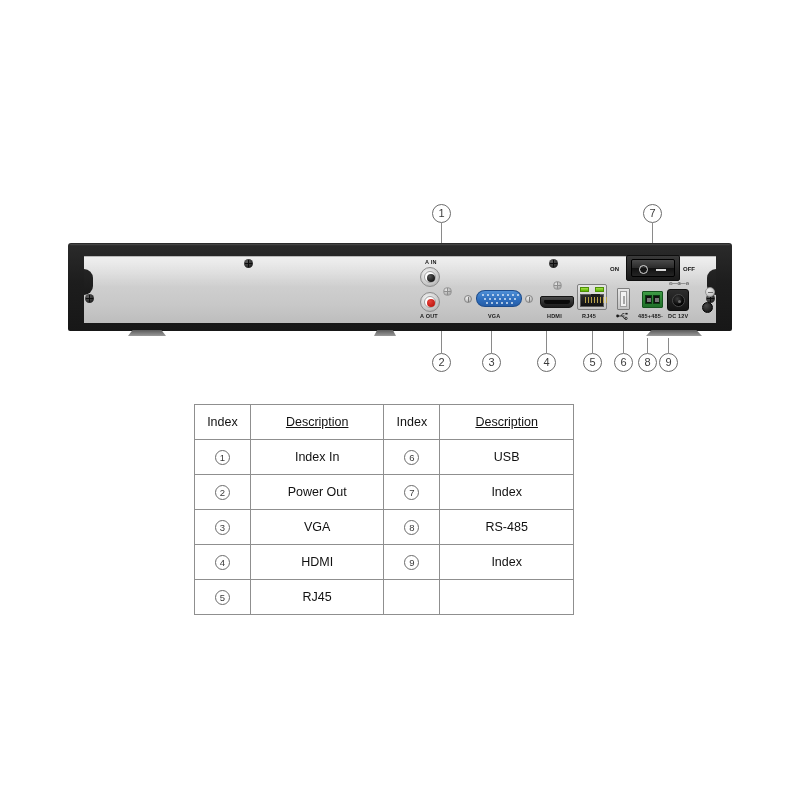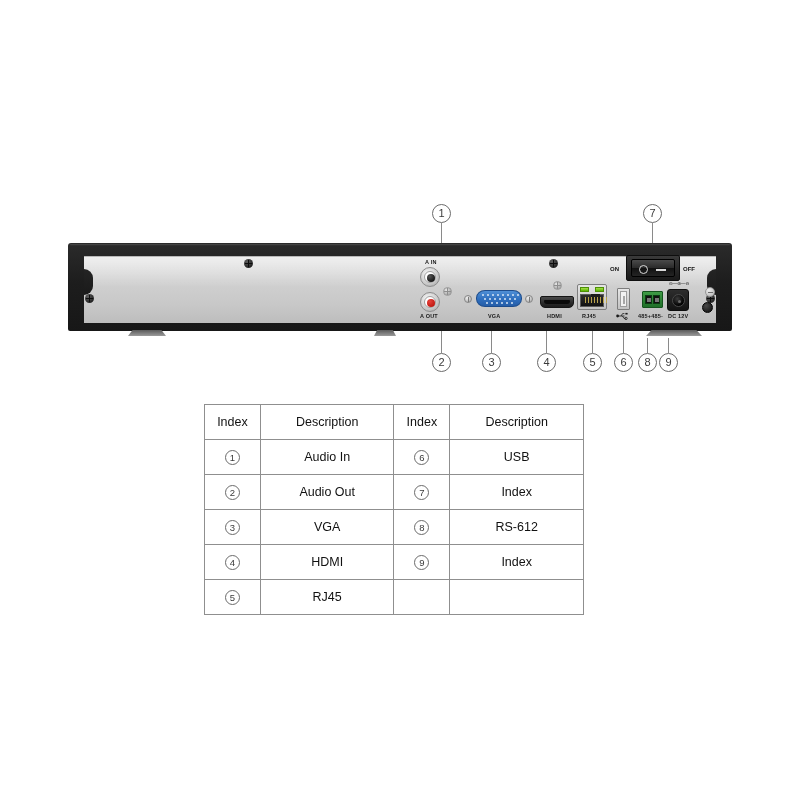--- a/index.html
+++ b/index.html
@@ -270,38 +270,38 @@
   }
   .blackdot {
     position:absolute; width:11px; height:11px; border-radius:50%;
     background: radial-gradient(circle at 35% 30%,#4a4a4a,#0c0c0c);
     border:1px solid #000; z-index:5;
   }
 
   
   #legend-table {
     position:absolute;
-    left:204px; top:404px;
+    left:194px; top:404px;
     width:380px;
     border-collapse:collapse;
     z-index:5;
   }
   #legend-table td, #legend-table th {
     border:1px solid #8f8f8f;
     height:35px;
     text-align:center;
     vertical-align:middle;
     font-size:12.5px;
     font-weight:normal;
     color:#111;
     padding:0;
   }
   #legend-table th { font-size:12.5px; }
   .c-idx { width:56px; }
-  .c-desc { width:134px; }
+  .c-desc { width:134px;text-decoration:underline; }
   .idx-circle {
     display:inline-block;
     width:15px; height:15px;
     border:1px solid #6b6b6b; border-radius:50%;
     font-size:9.5px; line-height:13px; color:#3a3a3a;
     text-align:center;
   }
 </style>
 </head>
 <body>
@@ -460,35 +460,35 @@
       <tr>
         <th class="c-idx">Index</th>
         <th class="c-desc">Description</th>
         <th class="c-idx">Index</th>
         <th class="c-desc">Description</th>
       </tr>
     </thead>
     <tbody>
       <tr>
         <td><span class="idx-circle">1</span></td>
-        <td>Audio In</td>
+        <td>Index In</td>
         <td><span class="idx-circle">6</span></td>
         <td>USB</td>
       </tr>
       <tr>
         <td><span class="idx-circle">2</span></td>
-        <td>Audio Out</td>
+        <td>Power Out</td>
         <td><span class="idx-circle">7</span></td>
         <td>Index</td>
       </tr>
       <tr>
         <td><span class="idx-circle">3</span></td>
         <td>VGA</td>
         <td><span class="idx-circle">8</span></td>
-        <td>RS-612</td>
+        <td>RS-485</td>
       </tr>
       <tr>
         <td><span class="idx-circle">4</span></td>
         <td>HDMI</td>
         <td><span class="idx-circle">9</span></td>
         <td>Index</td>
       </tr>
       <tr>
         <td><span class="idx-circle">5</span></td>
         <td>RJ45</td>

